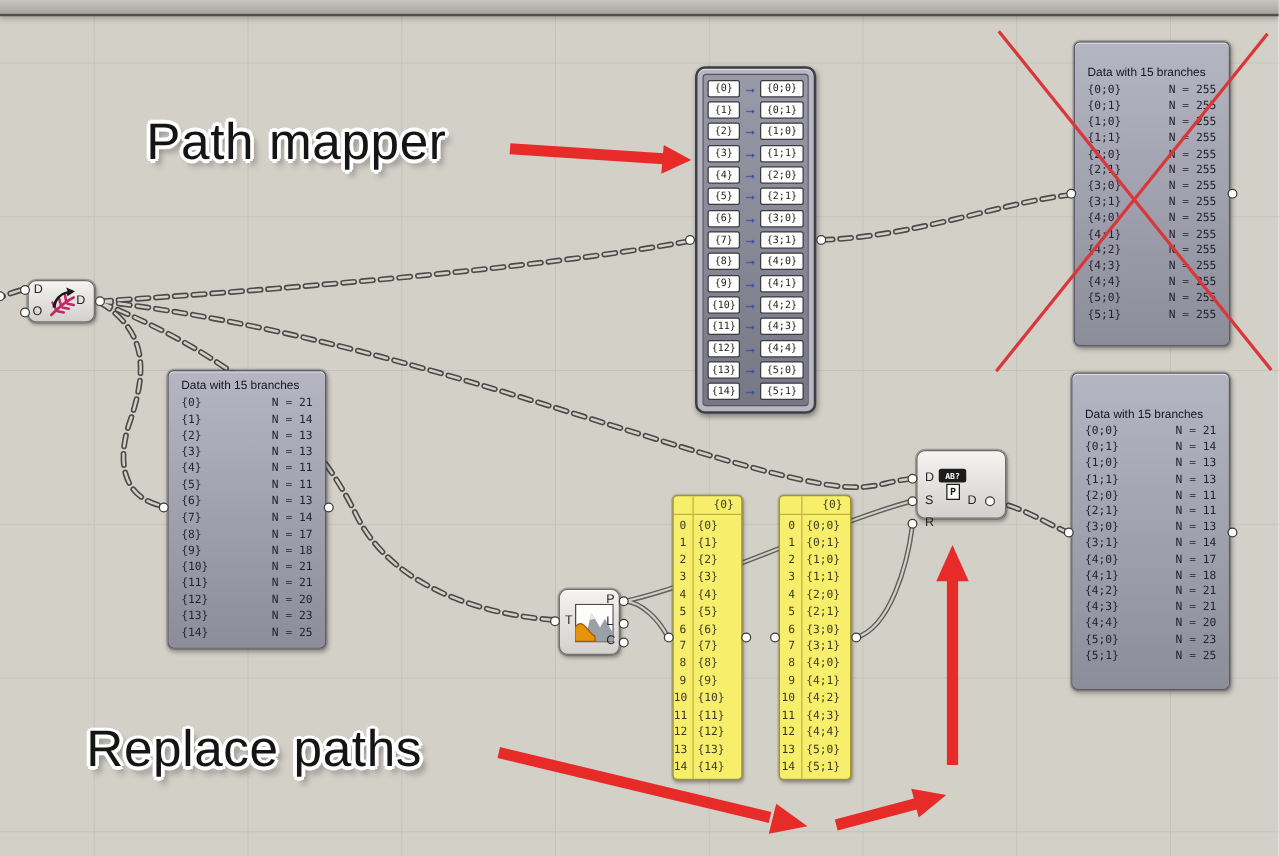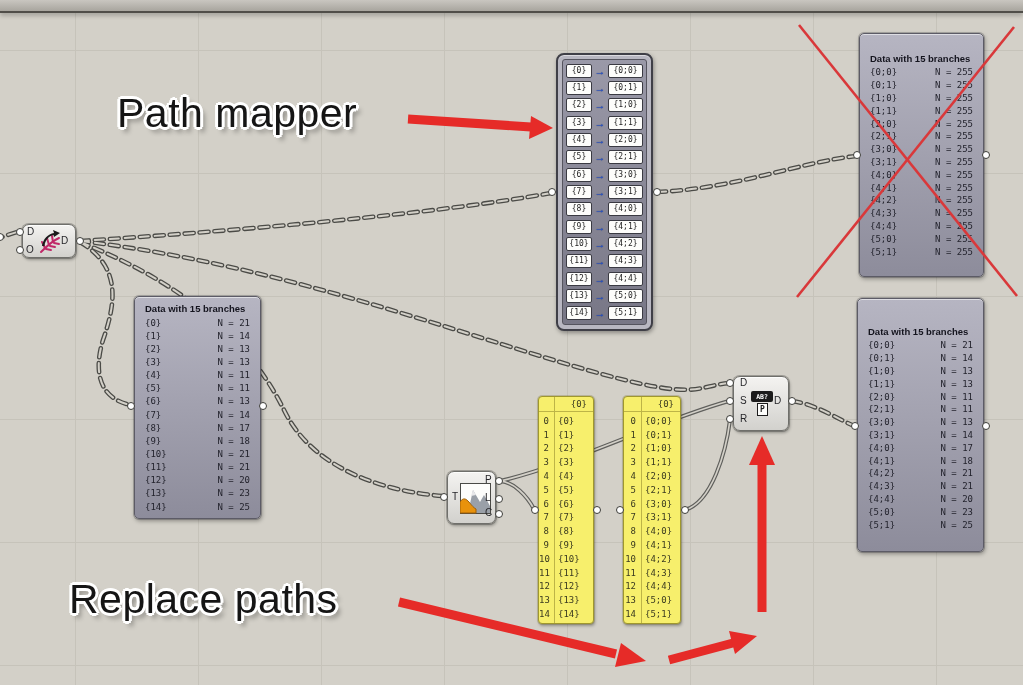--- a/index.html
+++ b/index.html
@@ -39,21 +39,21 @@
     box-shadow:0 0 0 1px rgba(60,60,56,.35),1px 2px 3px rgba(0,0,0,.3),inset 0 1px 0 rgba(255,255,255,.8);}
   .port{position:absolute;width:8px;height:8px;background:#fff;border:1.7px solid #3c3c38;
     border-radius:50%;z-index:3;}
   .plabel{position:absolute;font-size:10px;color:#26262a;z-index:3;line-height:12px;}
 
   
   .gh-panel{position:absolute;display:flex;flex-direction:column;
     background:linear-gradient(180deg,var(--panel-top),var(--panel-bottom));
     border:1px solid #5c5b66;border-radius:5px;
     box-shadow:0 0 0 1px rgba(40,40,48,.25),1px 2px 4px rgba(0,0,0,.35),inset 0 1px 0 rgba(255,255,255,.55);}
-  .panel-title{font-size:9.5px;color:#14141e;padding:0 10px;flex:0 0 16px;display:flex;align-items:center;font-weight:bold;}
+  .panel-title{font-size:9.5px;color:#14141e;padding:0 10px;flex:0 0 16px;display:flex;align-items:center;}
   .panel-rows{flex:1;display:flex;flex-direction:column;}
   .prow{flex:1;display:flex;justify-content:space-between;align-items:center;
     font-family:"DejaVu Sans Mono",monospace;font-size:9px;color:#23232d;padding:0 10px;}
 
   
   .y-panel{position:absolute;display:flex;flex-direction:column;background:var(--yellow);
     border:1px solid #9f972e;border-radius:4px;
     box-shadow:0 0 0 1px rgba(110,104,30,.25),1px 2px 3px rgba(0,0,0,.3);}
   .y-head{flex:0 0 15px;display:flex;align-items:center;justify-content:flex-end;
     font-family:"DejaVu Sans Mono",monospace;font-size:9px;color:#3a3a20;
@@ -586,21 +586,21 @@
     </div>
     <span class="plabel" style="left:452px;top:491px;">T</span>
     <span class="plabel" style="left:485px;top:474px;">P</span>
     <span class="plabel" style="left:485px;top:492px;">L</span>
     <span class="plabel" style="left:485px;top:507px;">C</span>
     <span class="port" style="left:440px;top:493px;"></span>
     <span class="port" style="left:495px;top:477px;"></span>
     <span class="port" style="left:495px;top:495px;"></span>
     <span class="port" style="left:495px;top:510px;"></span>
 
-    <div class="gh-comp" style="left:733px;top:376px;width:56px;height:55px;">
+    <div class="gh-comp" style="left:733px;top:360px;width:72px;height:55px;">
       <div style="position:absolute;left:17px;top:14px;width:22px;height:11px;background:#1c1c1c;border-radius:2px;
                   color:#fff;font-family:'DejaVu Sans Mono',monospace;font-size:6.5px;font-weight:bold;
                   display:flex;align-items:center;justify-content:center;">AB?</div>
       <div style="position:absolute;left:23px;top:26px;width:11px;height:13px;background:#fdfdfb;border:1px solid #1c1c1c;
                   color:#1c1c1c;font-family:'DejaVu Sans Mono',monospace;font-size:8px;font-weight:bold;
                   display:flex;align-items:center;justify-content:center;">P</div>
     </div>
     <span class="plabel" style="left:740px;top:377px;">D</span>
     <span class="plabel" style="left:740px;top:395px;">S</span>
     <span class="plabel" style="left:740px;top:413px;">R</span>

